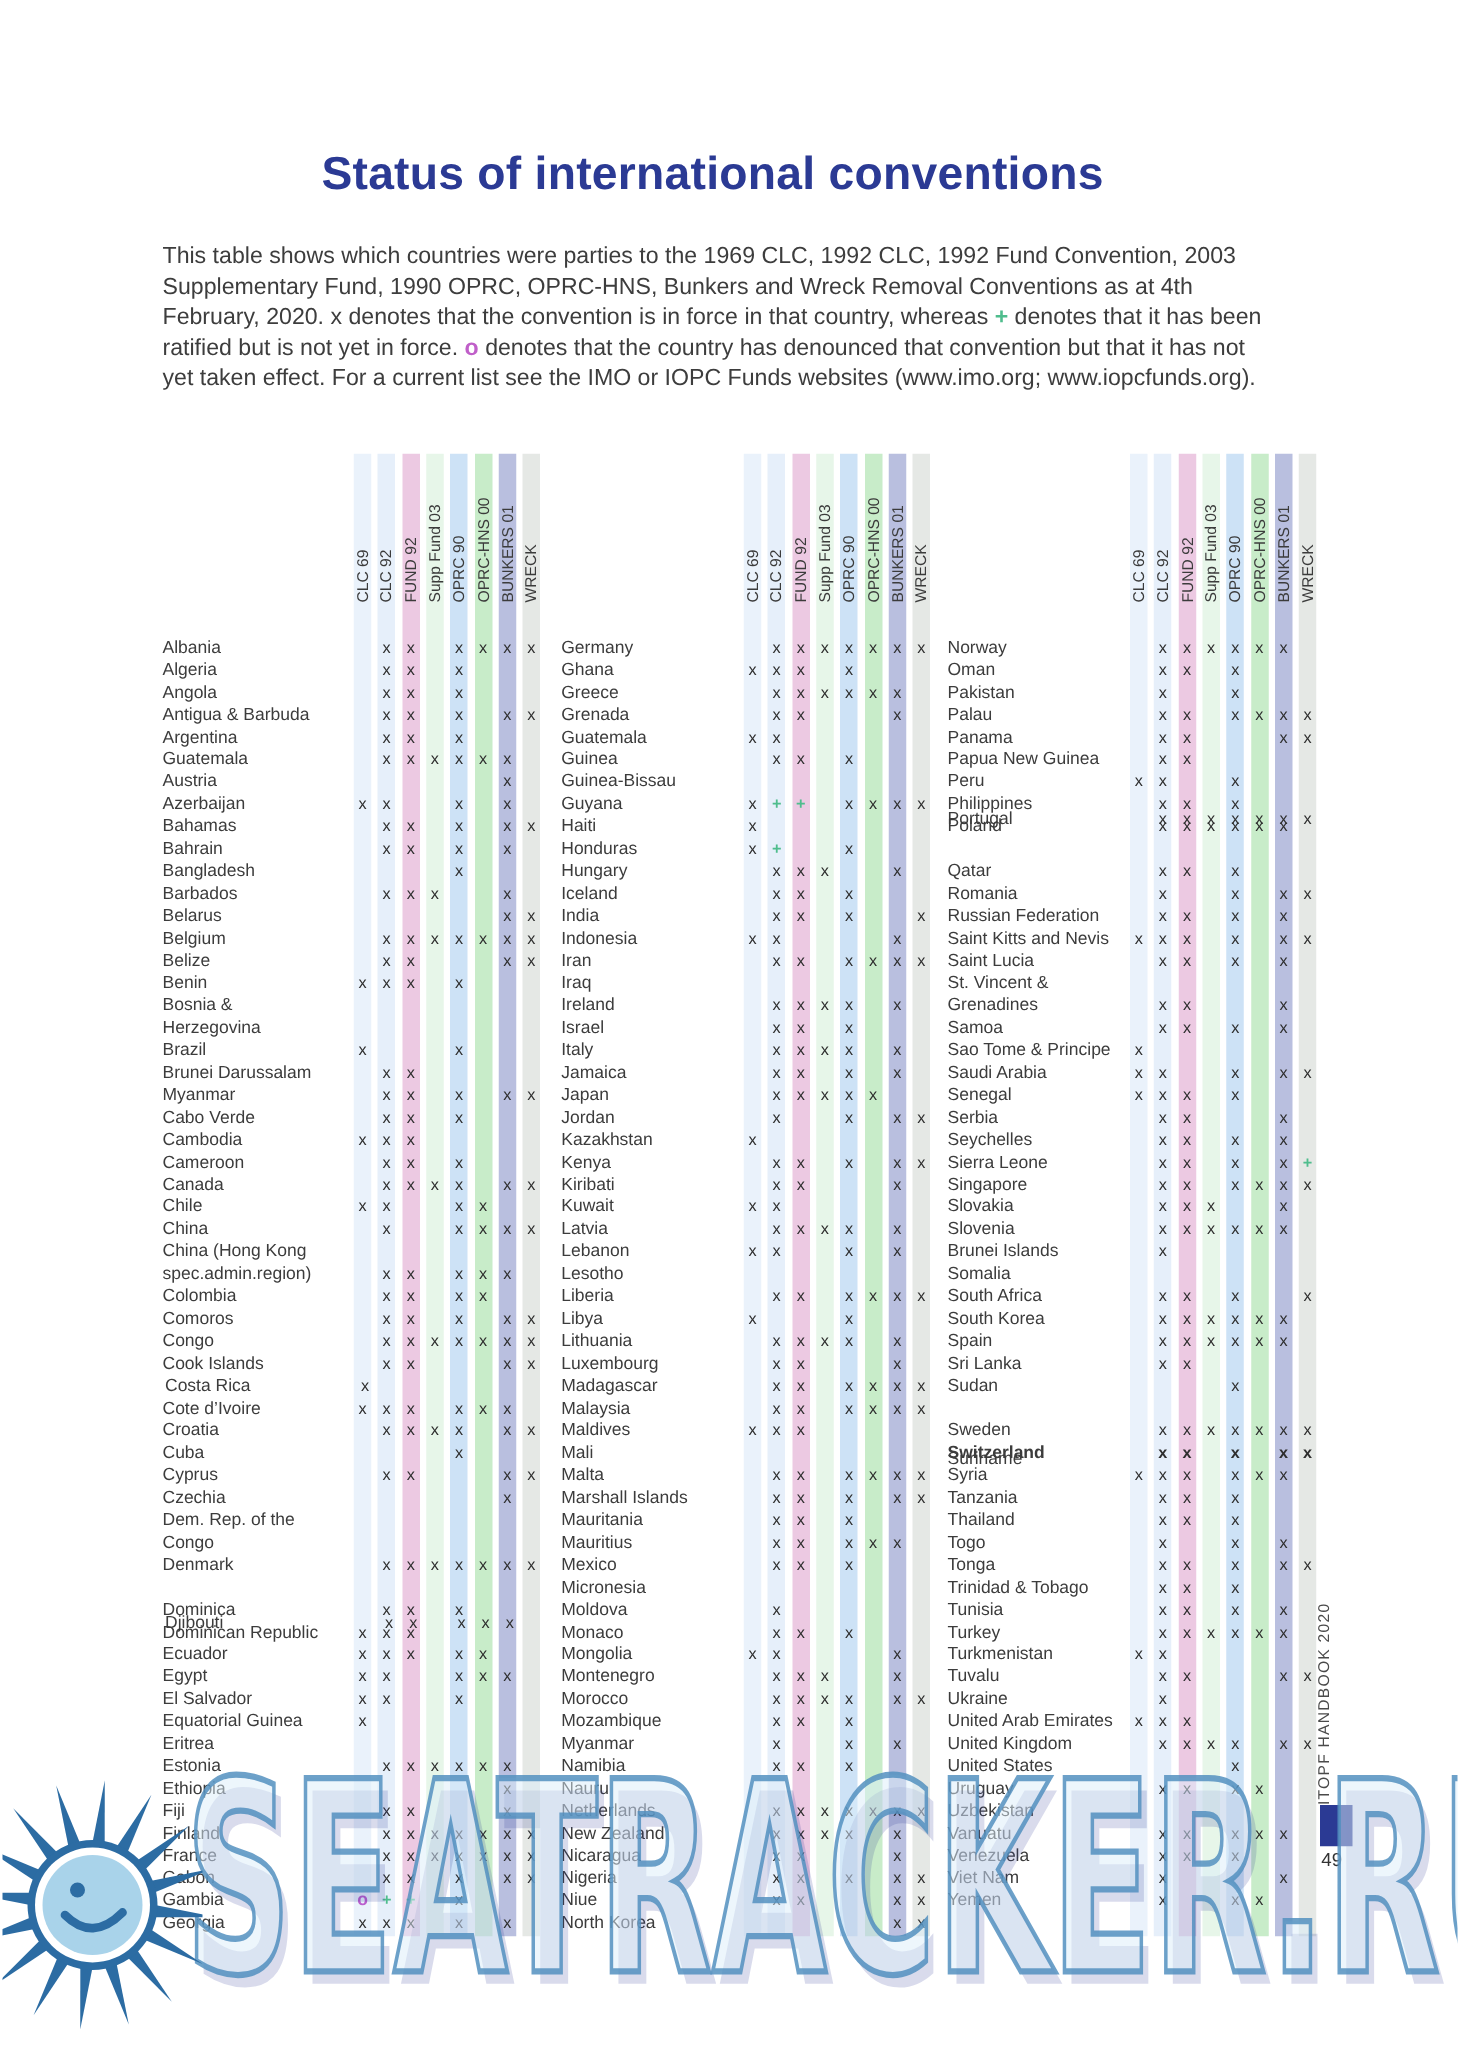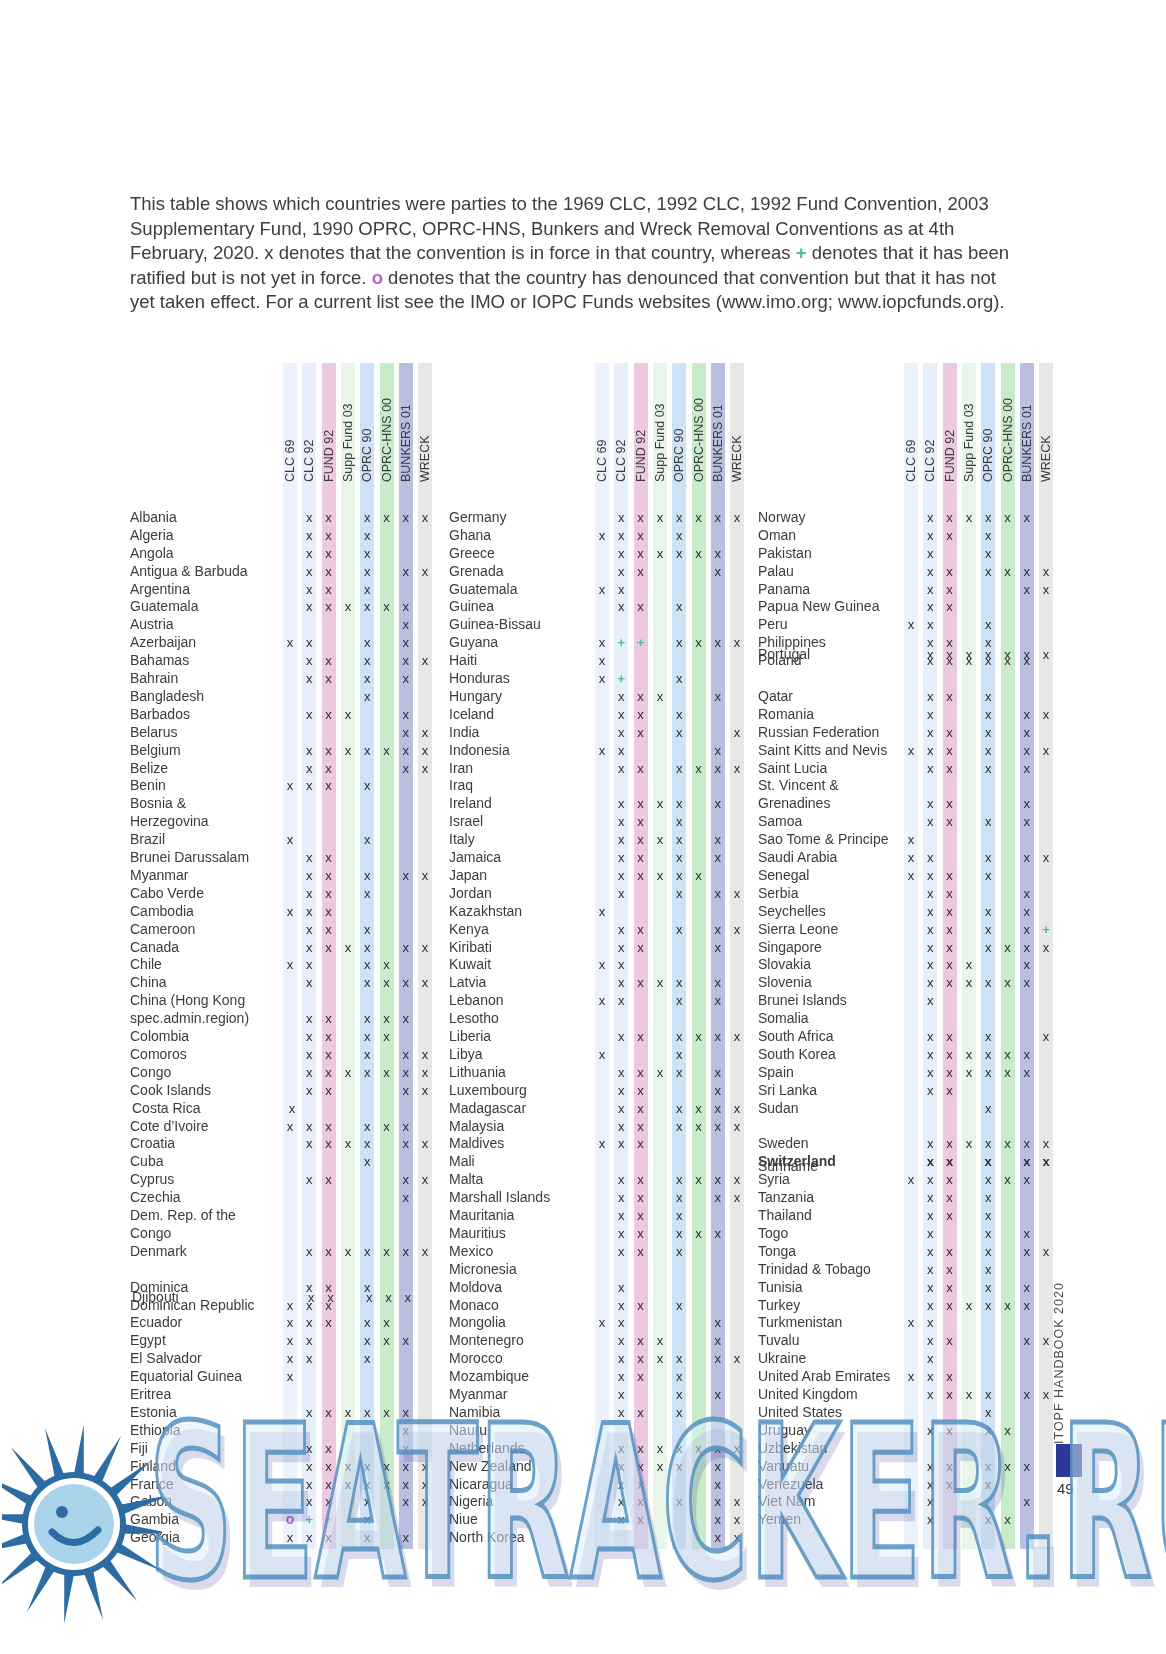--- a/index.html
+++ b/index.html
@@ -41,20 +41,21 @@
     color:rgba(219,238,249,0.50);
     -webkit-text-stroke:5px rgba(84,144,192,0.85);
     text-shadow:10px 10px 0 rgba(43,58,148,0.18);}
   .sunlogo{position:absolute;left:2px;top:1412px;z-index:31;pointer-events:none;}
 </style>
 </head>
 <body>
 
 <div id="canvas">
 
+  <div class="page-title">Status of international conventions</div>
 
   <div class="intro"><span>This table shows which countries were parties to the 1969 CLC, 1992 CLC, 1992 Fund Convention, 2003 Supplementary Fund, 1990 OPRC, OPRC-HNS, Bunkers and Wreck Removal Conventions as at 4th February, 2020. x denotes that the convention is in force in that country, whereas </span><span class="sym-plus">+</span><span> denotes that it has been ratified but is not yet in force. </span><span class="sym-o">o</span><span> denotes that the country has denounced that convention but that it has not yet taken effect. For a current list see the IMO or IOPC Funds websites (www.imo.org; www.iopcfunds.org).</span></div>
 
   <div id="table">
       <div class="stripe" style="left: 283px; height: 1186px; background: rgb(234, 242, 251);"></div>
       <div class="hdr" style="left: 281px;">CLC 69</div>
       <div class="stripe" style="left: 302.3px; height: 1186px; background: rgb(230, 239, 250);"></div>
       <div class="hdr" style="left: 300.3px;">CLC 92</div>
       <div class="stripe" style="left: 321.6px; height: 1186px; background: rgb(236, 201, 226);"></div>
       <div class="hdr" style="left: 319.6px;">FUND 92</div>

